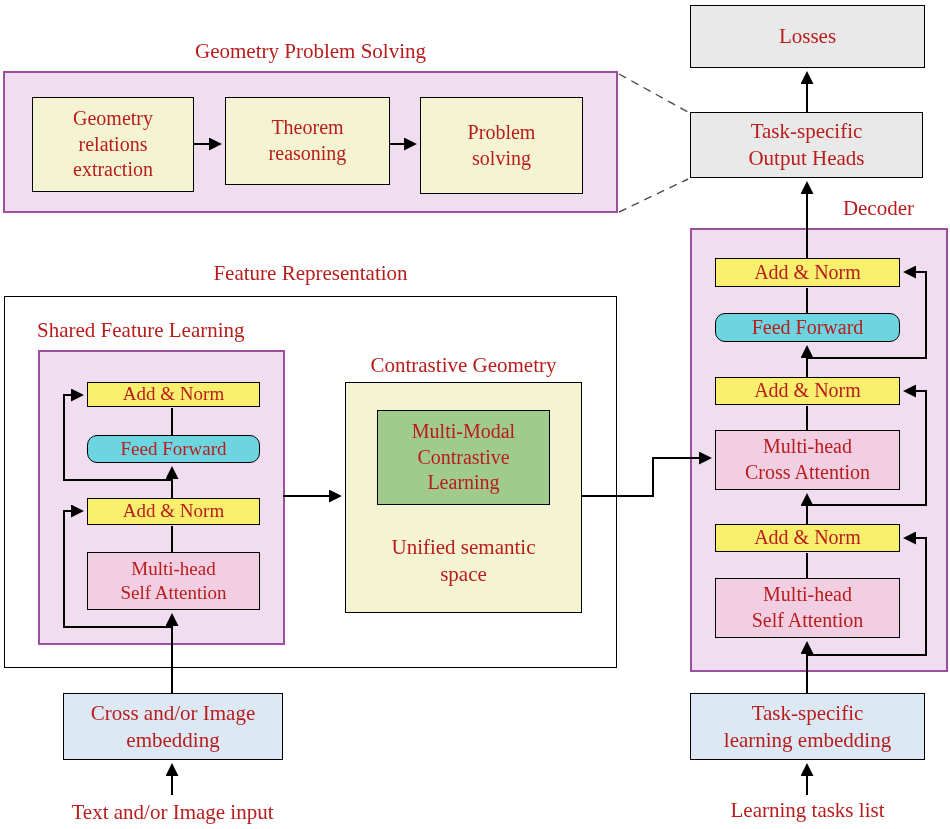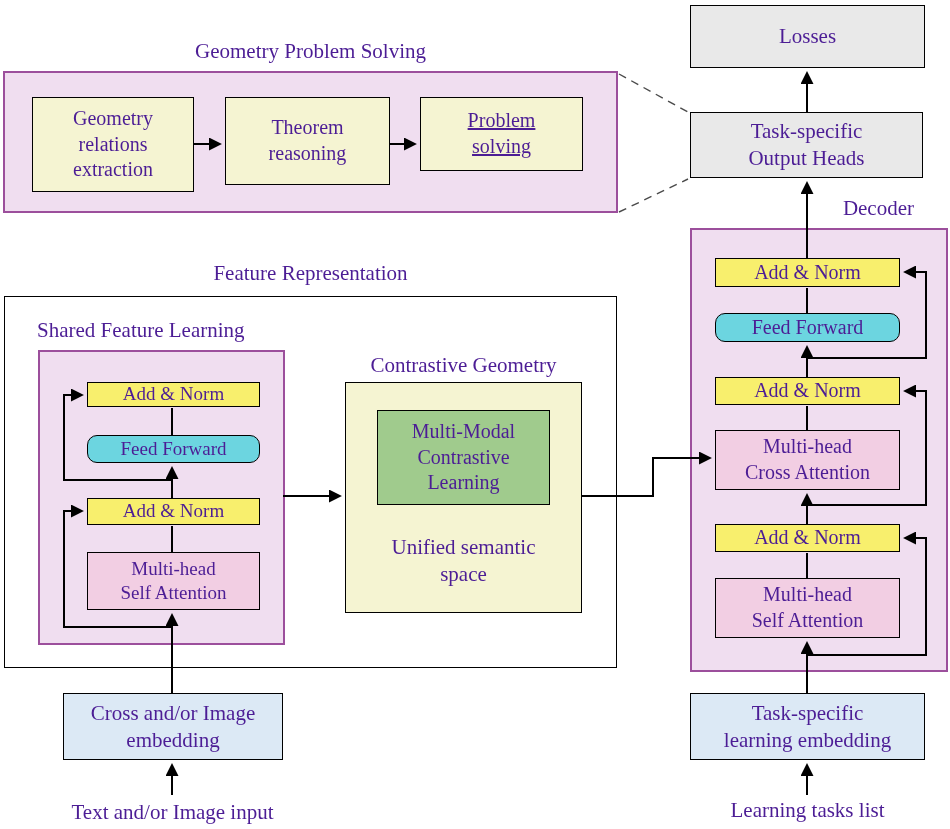--- a/index.html
+++ b/index.html
@@ -1,21 +1,21 @@
 <!DOCTYPE html>
 <html><head>
 <meta charset="utf-8">
 <style>
   html,body{margin:0;padding:0;background:#ffffff;}
   #stage{
     position:relative;
     width:950px;height:829px;
     background:#ffffff;
     font-family:"Liberation Serif","DejaVu Serif",serif;
-    color:#4c1d95;
+    color:#b91c1c;
     overflow:hidden;
   }
   .abs{position:absolute;box-sizing:border-box;}
   .box{
     position:absolute;box-sizing:border-box;
     display:flex;align-items:center;justify-content:center;
     text-align:center;white-space:pre-line;
     border:1.5px solid #000;
     line-height:1.28;
     font-size:20px;
@@ -51,21 +51,21 @@
 
   <div class="title" style="left:3px;top:39px;width:615px;">Geometry Problem Solving</div>
 
   <div class="container-purple" style="left:3px;top:71px;width:615px;height:142px;"></div>
 
   <div class="box c-pale" style="left:32px;top:97px;width:162px;height:95px;">Geometry
 relations
 extraction</div>
   <div class="box c-pale" style="left:225px;top:97px;width:165px;height:88px;">Theorem
 reasoning</div>
-  <div class="box c-pale" style="left:420px;top:97px;width:163px;height:74px;text-decoration:underline;">Problem
+  <div class="box c-pale" style="left:420px;top:97px;width:163px;height:97px;">Problem
 solving</div>
 
   <div class="box c-gray" style="left:690px;top:5px;width:235px;height:63px;font-size:21px;">Losses</div>
   <div class="box c-gray" style="left:690px;top:112px;width:233px;height:66px;font-size:21px;">Task-specific
 Output Heads</div>
 
   <div class="title" style="left:776px;top:196px;width:138px;text-align:right;">Decoder</div>
 
   <div class="container-purple" style="left:690px;top:228px;width:258px;height:444px;"></div>
 

